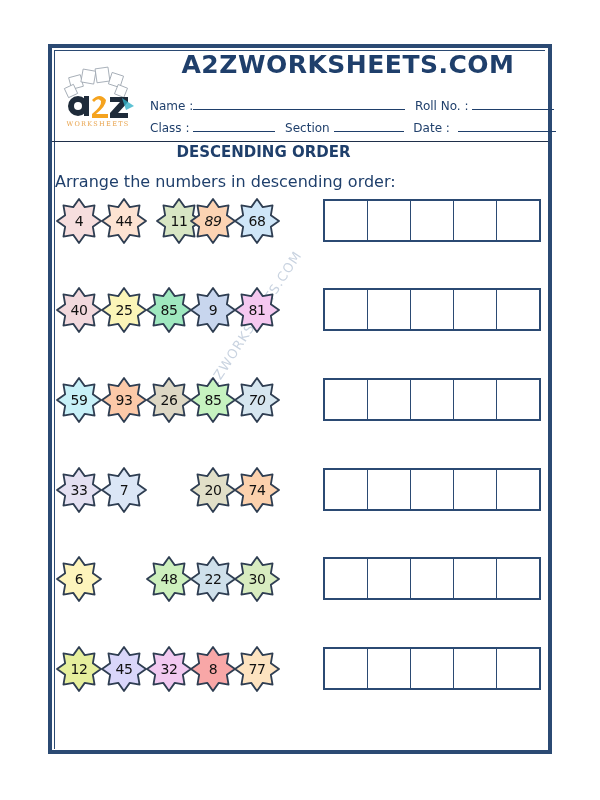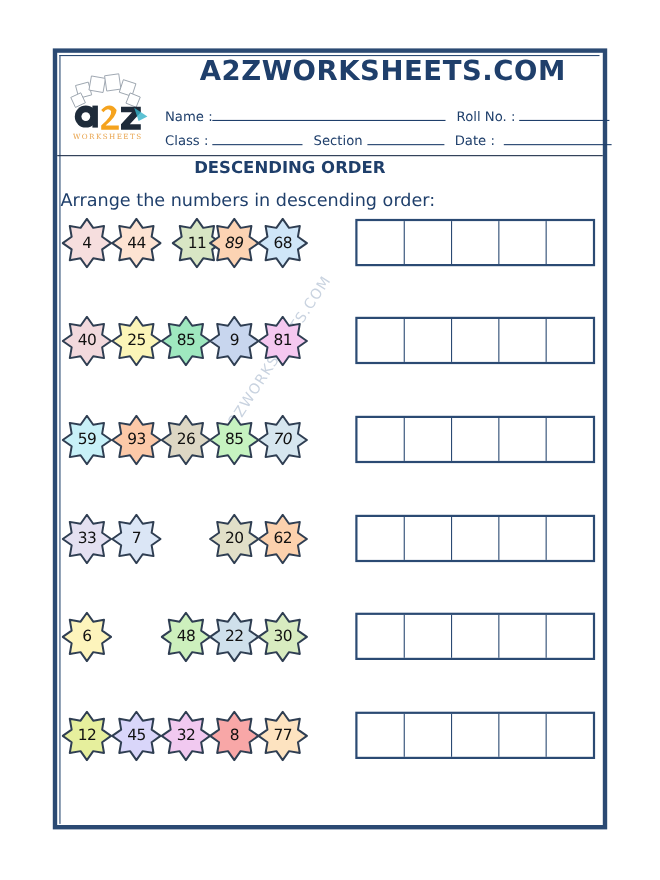--- a/index.html
+++ b/index.html
@@ -248,21 +248,21 @@
       <div class="star" style="left: 134px;">
         <svg width="46" height="46" viewBox="0 0 46 46">
           <polygon points="23.00,1.00 28.74,9.14 38.56,7.44 36.86,17.26 45.00,23.00 36.86,28.74 38.56,38.56 28.74,36.86 23.00,45.00 17.26,36.86 7.44,38.56 9.14,28.74 1.00,23.00 9.14,17.26 7.44,7.44 17.26,9.14" fill="#e1dfc8" stroke="#2f3e52" stroke-width="1.8" stroke-linejoin="round"></polygon>
         </svg>
         <div class="num">20</div>
       </div>
       <div class="star" style="left: 178px;">
         <svg width="46" height="46" viewBox="0 0 46 46">
           <polygon points="23.00,1.00 28.74,9.14 38.56,7.44 36.86,17.26 45.00,23.00 36.86,28.74 38.56,38.56 28.74,36.86 23.00,45.00 17.26,36.86 7.44,38.56 9.14,28.74 1.00,23.00 9.14,17.26 7.44,7.44 17.26,9.14" fill="#fcd1ad" stroke="#2f3e52" stroke-width="1.8" stroke-linejoin="round"></polygon>
         </svg>
-        <div class="num">62</div>
+        <div class="num">74</div>
       </div>
       <div class="boxes">
         <div class="cell"></div>
         <div class="cell"></div>
         <div class="cell"></div>
         <div class="cell"></div>
         <div class="cell"></div>
       </div>
     </div>
     <div class="row" style="top: 556px;">

